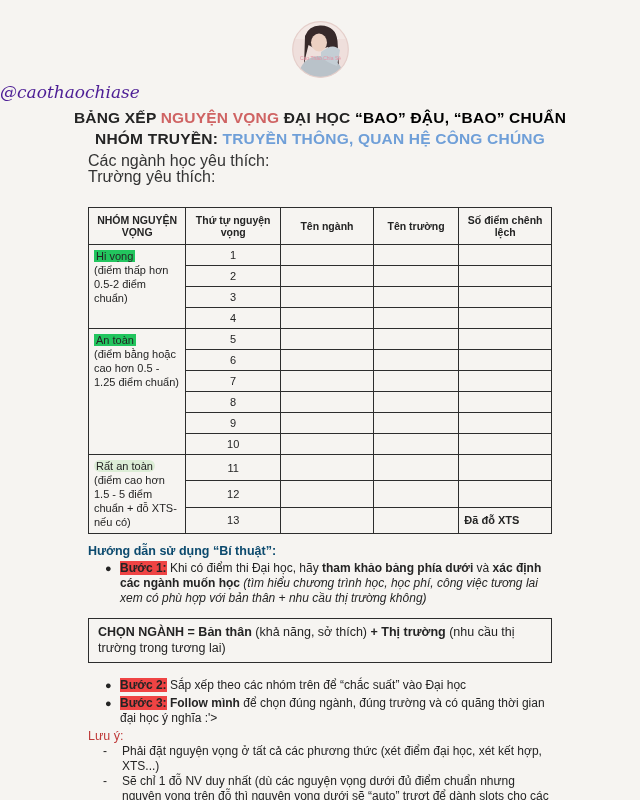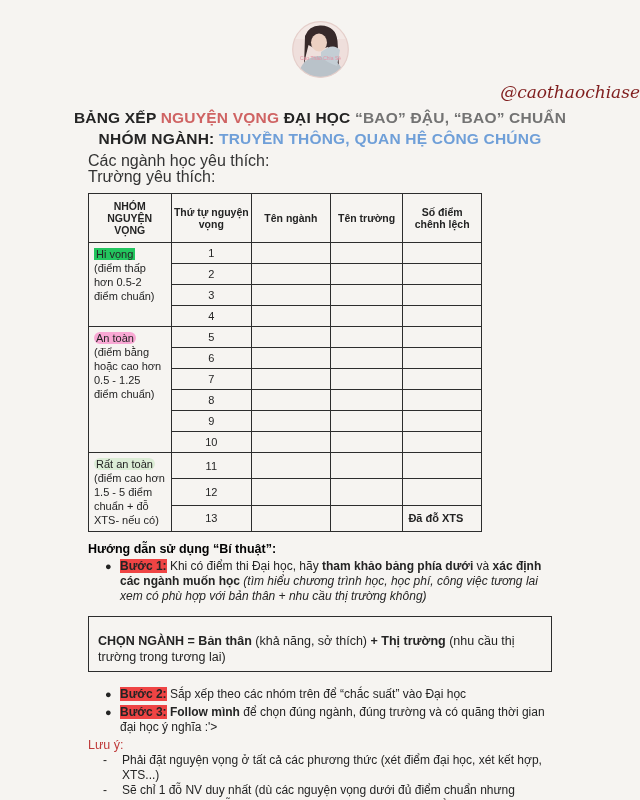--- a/index.html
+++ b/index.html
@@ -6,59 +6,59 @@
   html,body { width:640px; height:800px; }
   body {
     background:#f6f4f1;
     font-family:"Liberation Sans","DejaVu Sans",sans-serif;
     color:#242424;
     overflow:hidden;
     -webkit-font-smoothing:antialiased;
   }
   .avatar-wrap { display:flex; justify-content:center; padding-top:21px; }
   .handle {
-    text-align:right;
+    text-align:left;
     font-family:"DejaVu Serif","Liberation Serif",serif;
     font-style:italic;
     font-size:17px;
     margin-top:4px;
-    color:#7f1d1d;
+    color:#4c1d95;
   }
   .title { text-align:center; font-weight:bold; font-size:15.5px; line-height:21px; margin-top:5px; letter-spacing:.2px; }
   .c-red1 { color:#cf6363; }
-  .c-red2 { color:#737373; }
+  .c-red2 { color:#000000; }
   .c-blue { color:#6f9fd8; }
   .intro-labels { margin:4px 88px 0; font-size:16px; line-height:15.5px; color:#333; }
 
   table.pref {
     border-collapse:collapse;
-    margin:9px 0 0 88px;
-    width:394px;
+    margin:23px 0 0 88px;
+    width:464px;
     table-layout:fixed;
     border:1.5px solid #2d2d2d;
   }
   table.pref th, table.pref td { border:1px solid #2d2d2d; }
   table.pref th { font-size:10.5px; font-weight:bold; padding:6px 2px; text-align:center; }
   td.rownum { text-align:center; font-size:11px; height:21px; padding:0; }
   td.blank { height:21px; }
   td.group { vertical-align:top; padding:4px 5px; font-size:11px; line-height:14px; }
   .hl { padding:0 2px; }
   .hl-y { background:#22c55e; }
-  .hl-b { background:#f9a8d4;border-radius:6px; }
+  .hl-b { background:#22c55e; }
   .hl-g { background:#dcedd6;border-radius:6px; }
   td.xts { font-size:11px; font-weight:bold; padding:0 5px; text-align:left; }
 
-  .guide-heading { margin:10px 88px 0; color:#000000; font-weight:bold; font-size:12.5px; }
+  .guide-heading { margin:10px 88px 0; color:#0c4a6e; font-weight:bold; font-size:12.5px; }
   .step { display:flex; margin:3px 88px 0; font-size:12px; line-height:15px; }
   .step .bullet { flex:none; width:15px; margin-left:17px; font-size:11px; }
   .step-label { font-weight:bold; background:#ef4444; }
   .choose-box {
     border:1.5px solid #2d2d2d;
     margin:12px 88px 0;
-    padding:16px 9px 6px;
+    padding:5px 9px 6px;
     font-size:12.5px;
     line-height:16px;
   }
   .gap-top { margin-top:15px; }
   .notes-heading { margin:3px 88px 0; color:#bf3a3a; font-weight:normal; font-size:12.5px; }
   .note { display:flex; margin:1px 88px 0; font-size:12px; line-height:14.5px; }
   .note .dash { flex:none; width:19px; margin-left:15px; }
   b { font-weight:bold; }
   i { font-style:italic; }
 </style>
@@ -82,21 +82,21 @@
       <text x="28.5" y="39" text-anchor="middle" font-size="5" fill="#e493a5">Cao Thảo Chia Sẻ</text>
     </g>
     <circle cx="28.5" cy="28.5" r="27.8" fill="none" stroke="#e5cfcb" stroke-width="1.2"></circle>
   </svg>
 </div>
 
 <div class="handle">@caothaochiase</div>
 
 <div class="title">
   <div><span>BẢNG XẾP </span><span class="c-red1">NGUYỆN VỌNG </span><span>ĐẠI HỌC </span><span class="c-red2">“BAO” ĐẬU, “BAO” CHUẨN</span></div>
-  <div><span>NHÓM NGÀNH: </span><span class="c-blue">TRUYỀN THÔNG, QUAN HỆ CÔNG CHÚNG</span></div>
+  <div><span>NHÓM TRUYỀN: </span><span class="c-blue">TRUYỀN THÔNG, QUAN HỆ CÔNG CHÚNG</span></div>
 </div>
 
 <div class="intro-labels">
   <div>Các ngành học yêu thích:</div>
   <div>Trường yêu thích:</div>
 </div>
 
 <table class="pref">
   <colgroup>
     <col style="width:21%">

